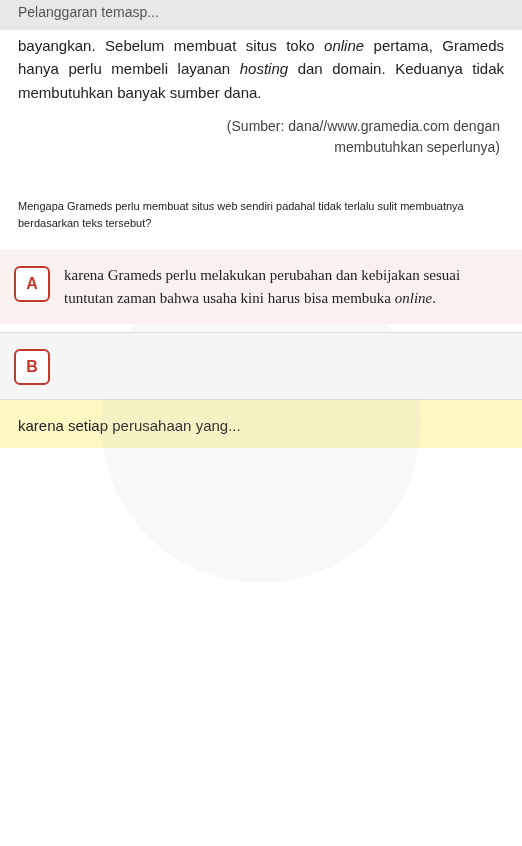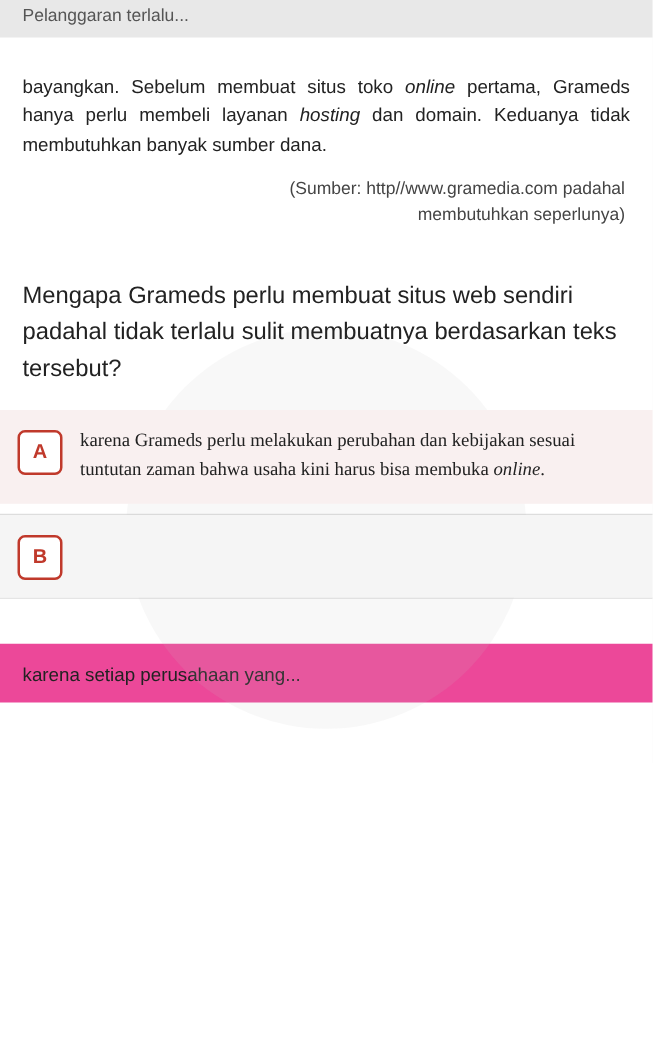--- a/index.html
+++ b/index.html
@@ -44,21 +44,21 @@
       border-radius: 50%;
       background: rgba(200, 200, 200, 0.12);
       top: 50%;
       left: 50%;
       transform: translate(-50%, -50%);
     }
 
     .content {
       position: relative;
       z-index: 1;
-      padding: 28px 18px 0 18px;
+      padding: 4px 18px 0 18px;
     }
 
     .main-text {
       font-size: 15px;
       line-height: 1.55;
       color: #222;
       text-align: justify;
       margin-bottom: 12px;
     }
 
@@ -69,21 +69,21 @@
     .source-text {
       font-size: 14px;
       color: #444;
       text-align: right;
       margin-bottom: 18px;
       padding-right: 4px;
       line-height: 1.5;
     }
 
     .question-text {
-      font-size: 19px;
+      font-size: 11px;
       line-height: 1.55;
       color: #222;
       margin-bottom: 18px;
       margin-top: 40px;
     }
 
     
     .answer-option {
       display: flex;
       align-items: flex-start;
@@ -132,22 +132,21 @@
     }
 
     .divider {
       height: 1px;
       background: #ddd;
       margin: 0;
     }
 
     .bottom-partial {
       padding: 14px 18px 10px 18px;
-      background: #ec4899;
-      margin-top: 36px;
+      background: #fef9c3;
     }
 
     .bottom-partial-text {
       font-size: 15px;
       color: #222;
       line-height: 1.55;
     }
 
     
     .top-cutoff {
@@ -160,35 +159,35 @@
 </head>
 <body>
 
 <div class="page-container">
 
   <div class="watermark">
     <div class="watermark-circle"></div>
   </div>
 
   <div class="top-cutoff">
-    <span>Pelanggaran terlalu...</span>
+    <span>Pelanggaran temasp...</span>
   </div>
 
   <div class="content">
 
     <p class="main-text">
       bayangkan. Sebelum membuat situs toko
       <em>online</em> pertama, Grameds hanya perlu
       membeli layanan <em>hosting</em> dan domain.
       Keduanya tidak membutuhkan banyak
       sumber dana.
     </p>
 
     <div class="source-text">
-      <span>(Sumber: http//www.gramedia.com padahal</span><br>
+      <span>(Sumber: dana//www.gramedia.com dengan</span><br>
       <span>membutuhkan seperlunya)</span>
     </div>
 
     <p class="question-text">Mengapa Grameds perlu membuat situs web sendiri padahal tidak terlalu sulit membuatnya berdasarkan teks tersebut?</p>
 
   </div>
 
   <div class="answer-option option-a">
     <div class="option-label">A</div>
     <div class="option-text">

